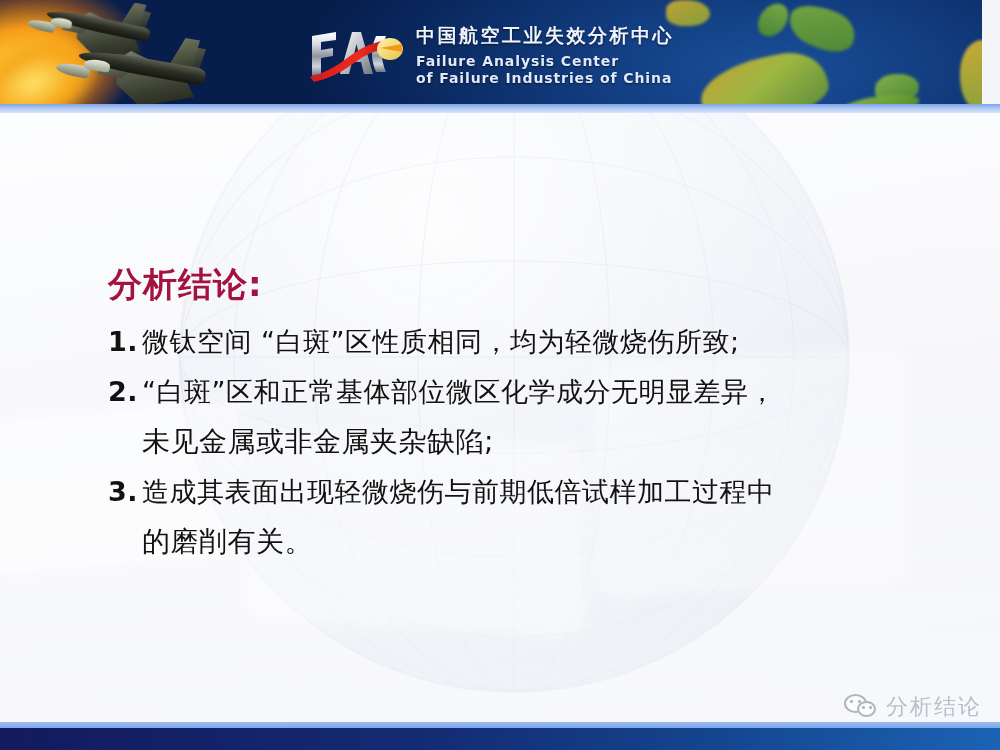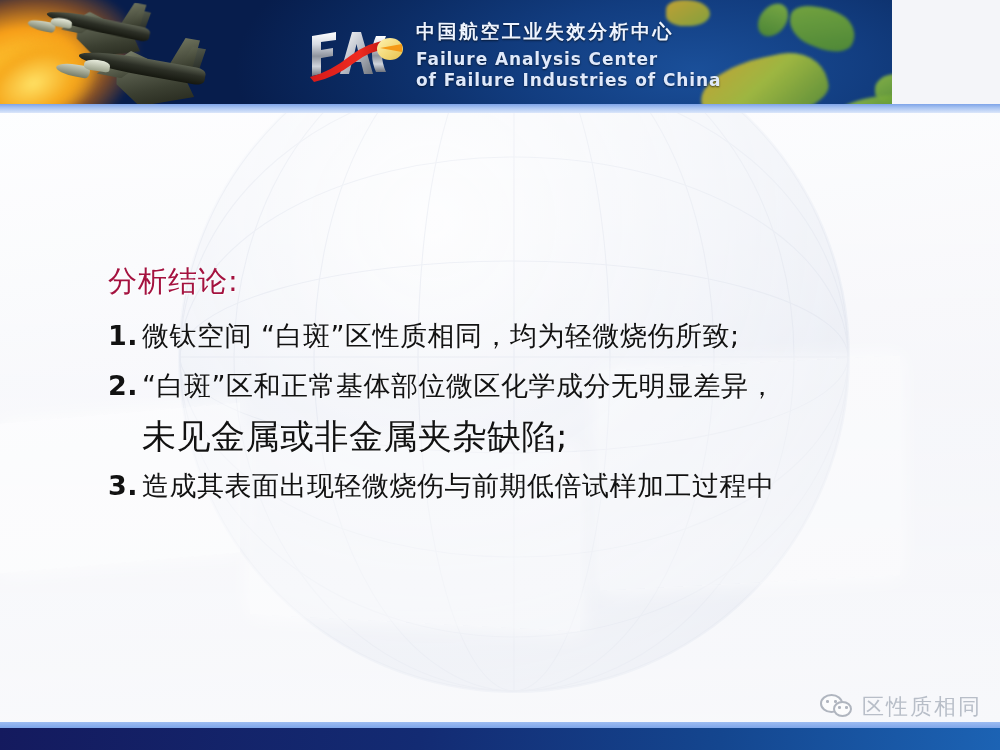--- a/index.html
+++ b/index.html
@@ -14,21 +14,21 @@
   #slide {
     position:relative;
     width:1000px; height:750px;
     overflow:hidden;
     background:#f4f5f9;
   }
 
   
   #banner {
     position:absolute; left:0; top:0;
-    width:892px; height:112px;
+    width:982px; height:112px;
     overflow:hidden;
     background:
       radial-gradient(ellipse 460px 190px at 78% 62%, #1a4f99 0%, #123d80 38%, #0b2b63 72%, #071d4c 100%),
       linear-gradient(100deg,#0a2357 0%,#12397d 28%,#17499b 56%,#0d2d68 100%);
   }
   
   .land {
     position:absolute;
     background:linear-gradient(150deg,#cfa92e 0%,#a8bf3c 45%,#5f9134 100%);
     filter:blur(1.6px);
@@ -135,21 +135,21 @@
   }
   #emblem { position:relative; width:100px; height:66px; flex:0 0 auto; }
   #logo-text { display:flex; flex-direction:column; justify-content:center; }
   #logo-cn {
     font-size:19px; font-weight:bold; letter-spacing:2.5px;
     color:#eef4ff;
     text-shadow:0 1px 2px rgba(0,0,0,.65);
     white-space:nowrap;
   }
   .logo-en {
-    font-size:17px; font-weight:bold; letter-spacing:.9px;
+    font-size:14px; font-weight:bold; letter-spacing:.9px;
     color:#dfe9fb;
     text-shadow:0 1px 2px rgba(0,0,0,.6);
     white-space:nowrap; line-height:1.22;
   }
   #logo-en-wrap { margin-top:4px; }
 
   
   #banner-divider {
     position:absolute; left:0; top:104px; width:1000px; height:9px;
     background:linear-gradient(180deg,#7fa4e8 0%,#a9c4f2 42%,#dce7fa 100%);
@@ -195,40 +195,40 @@
     -webkit-text-fill-color:transparent; color:transparent;
     filter:drop-shadow(1px 1px 0 rgba(255,255,255,.85));
   }
 
   
   #body-block {
     position:absolute; left:108px; top:262px;
     width:860px;
   }
   #analysis-heading {
-    font-size:29px; font-weight:normal;
+    font-size:34px; font-weight:bold;
     color:#a4123f;
     letter-spacing:1px;
     text-shadow:1px 1px 0 rgba(255,255,255,.8);
     margin-bottom:9px;
     white-space:nowrap;
   }
   .conc-item {
     display:flex;
     font-size:27px;
     color:#121212;
     line-height:50px;
     letter-spacing:.5px;
     white-space:nowrap;
     text-shadow:.6px .6px 0 rgba(255,255,255,.55);
   }
   .conc-num { flex:0 0 auto; width:34px; font-weight:bold; }
   .conc-body { flex:1 1 auto; }
   .conc-cont {
-    font-size:34px; color:#121212;
+    font-size:28px; color:#121212;
     line-height:50px; letter-spacing:.5px;
     padding-left:34px; white-space:nowrap;
     text-shadow:.6px .6px 0 rgba(255,255,255,.55);
   }
 
   
   #watermark {
     position:absolute; right:18px; top:692px;
     display:flex; align-items:center; gap:8px;
     opacity:.58;
@@ -372,29 +372,30 @@
     <div class="conc-item">
       <span class="conc-num">2.</span>
       <span class="conc-body">“白斑”区和正常基体部位微区化学成分无明显差异，</span>
     </div>
     <div class="conc-cont">未见金属或非金属夹杂缺陷;</div>
 
     <div class="conc-item">
       <span class="conc-num">3.</span>
       <span class="conc-body">造成其表面出现轻微烧伤与前期低倍试样加工过程中</span>
     </div>
+    <div class="conc-cont">的磨削有关。</div>
   </div>
 
   <div id="watermark">
     <div id="wechat-icon">
       <div class="bub" id="bub-back"></div>
       <div class="dot" style="left:6px;  top:6px;"></div>
       <div class="dot" style="left:14px; top:6px;"></div>
       <div class="bub" id="bub-front"></div>
       <div class="dot" style="left:18px; top:12px;"></div>
       <div class="dot" style="left:25px; top:12px;"></div>
     </div>
-    <div id="watermark-label">区性质相同</div>
+    <div id="watermark-label">分析结论</div>
   </div>
 
   <div id="footer-hi"></div>
   <div id="footer"></div>
 </div>
 
 </body></html>

